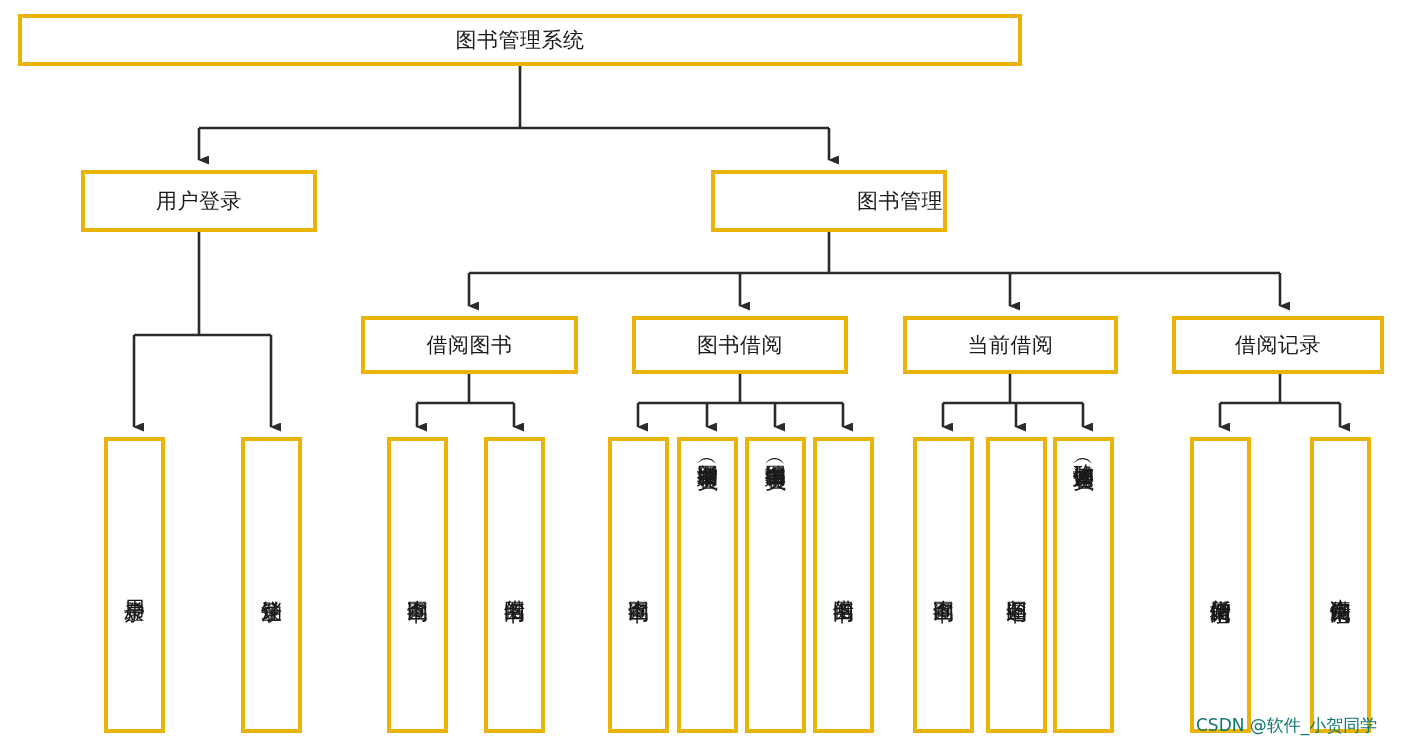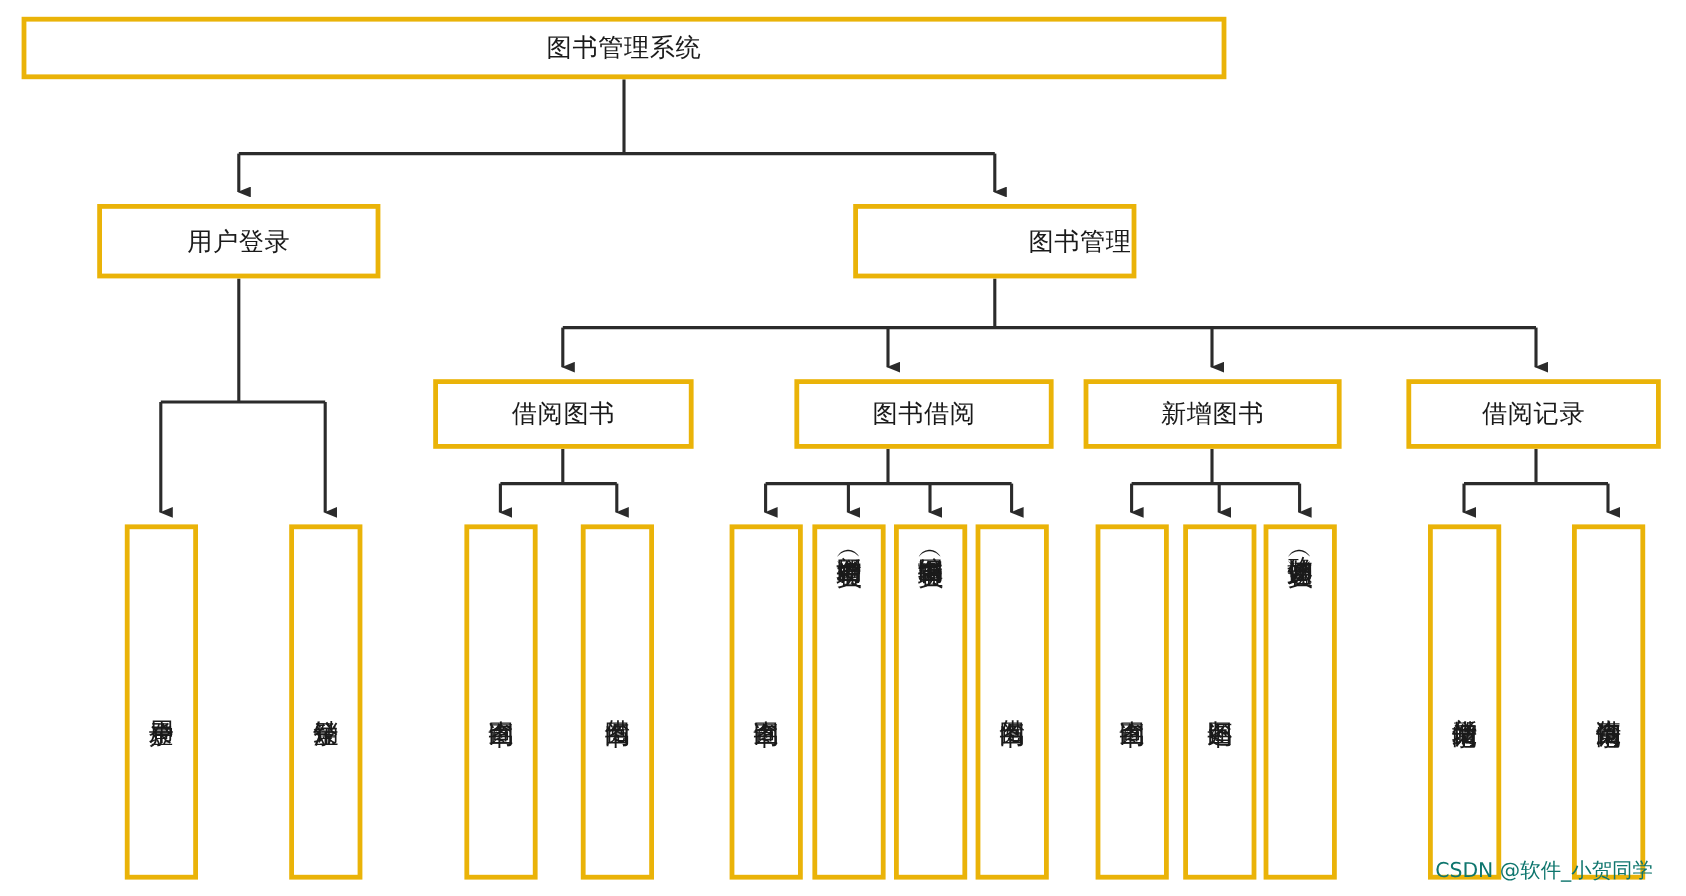--- a/index.html
+++ b/index.html
@@ -132,25 +132,25 @@
   <div class="node horizontal" style="left: 81px; top: 170px; width: 236px; height: 62px;">
     <span class="node-label">用户登录</span>
   </div>
   <div class="node horizontal" style="left: 711px; top: 170px; width: 236px; height: 62px; justify-content: flex-end;">
     <span class="node-label">图书管理</span>
   </div>
 
   <div class="node horizontal" style="left: 361px; top: 316px; width: 217px; height: 58px;">
     <span class="node-label">借阅图书</span>
   </div>
-  <div class="node horizontal" style="left: 632px; top: 316px; width: 216px; height: 58px; margin-left: 30px;">
+  <div class="node horizontal" style="left: 632px; top: 316px; width: 216px; height: 58px;">
     <span class="node-label">图书借阅</span>
   </div>
   <div class="node horizontal" style="left: 903px; top: 316px; width: 215px; height: 58px;">
-    <span class="node-label">新增图书</span>
+    <span class="node-label">当前借阅</span>
   </div>
   <div class="node horizontal" style="left: 1172px; top: 316px; width: 212px; height: 58px;">
     <span class="node-label">借阅记录</span>
   </div>
 
   <div class="node vertical center-v" style="left: 104px; top: 437px; width: 61px; height: 296px;">
     <span class="node-label">用户登录</span>
   </div>
   <div class="node vertical center-v" style="left: 241px; top: 437px; width: 61px; height: 296px;">
     <span class="node-label">注销登录</span>

